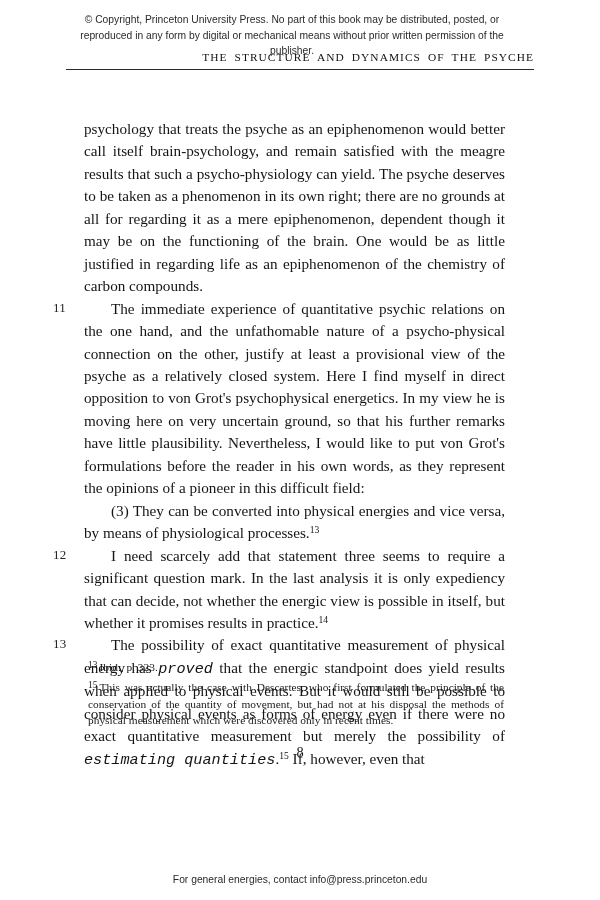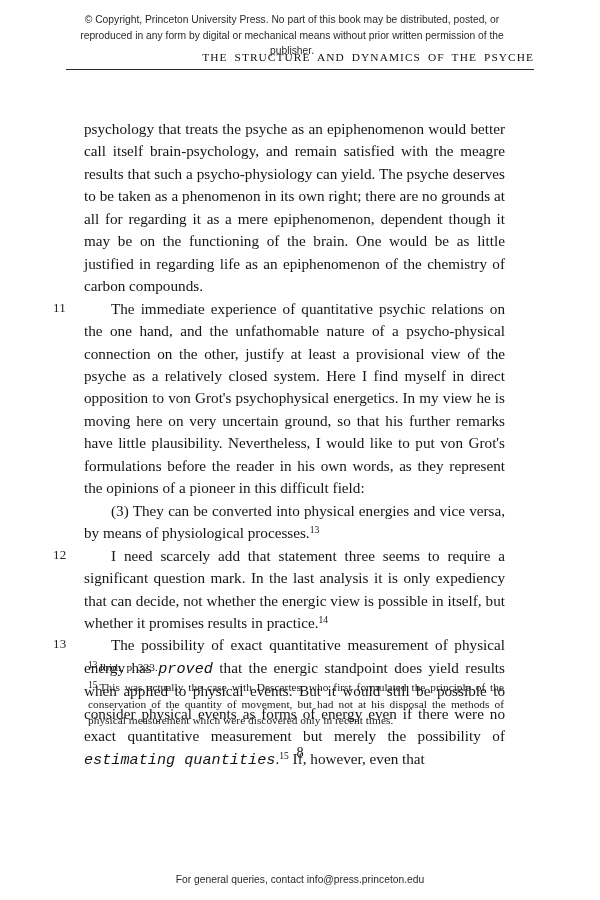--- a/index.html
+++ b/index.html
@@ -174,13 +174,13 @@
 
 </div>
 
 <div class="footnotes">
   <p class="footnote"><span class="fn-num">13</span><span>Ibid., p. 323.</span></p>
   <p class="footnote"><span class="fn-num">15</span><span>This was actually the case with Descartes, who first formulated the principle of the conservation of the quantity of movement, but had not at his disposal the methods of physical measurement which were discovered only in recent times.</span></p>
 </div>
 
 <div class="page-number">8</div>
 
-<div class="page-footer">For general queries, contact info@press.princeton.edu</div>
+<div class="page-footer">For general energies, contact info@press.princeton.edu</div>
 
 </body></html>

